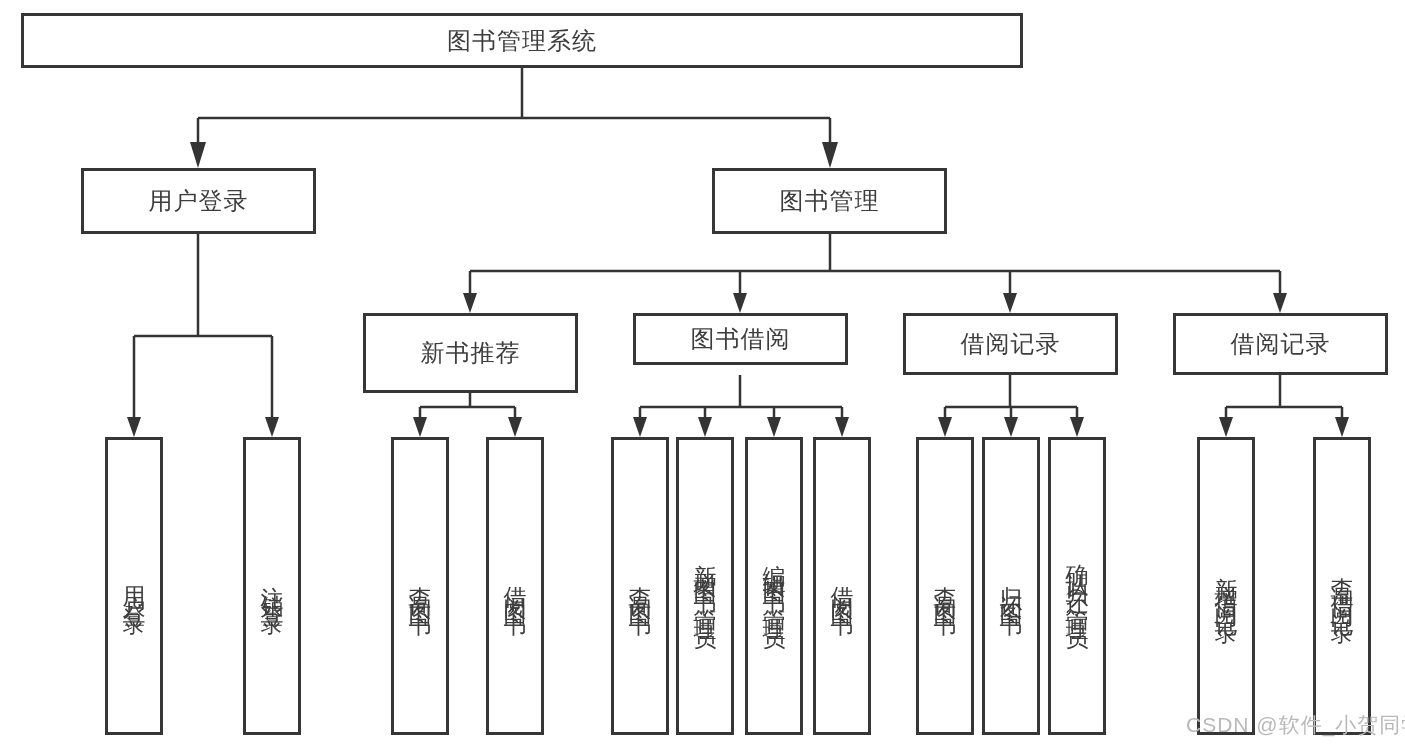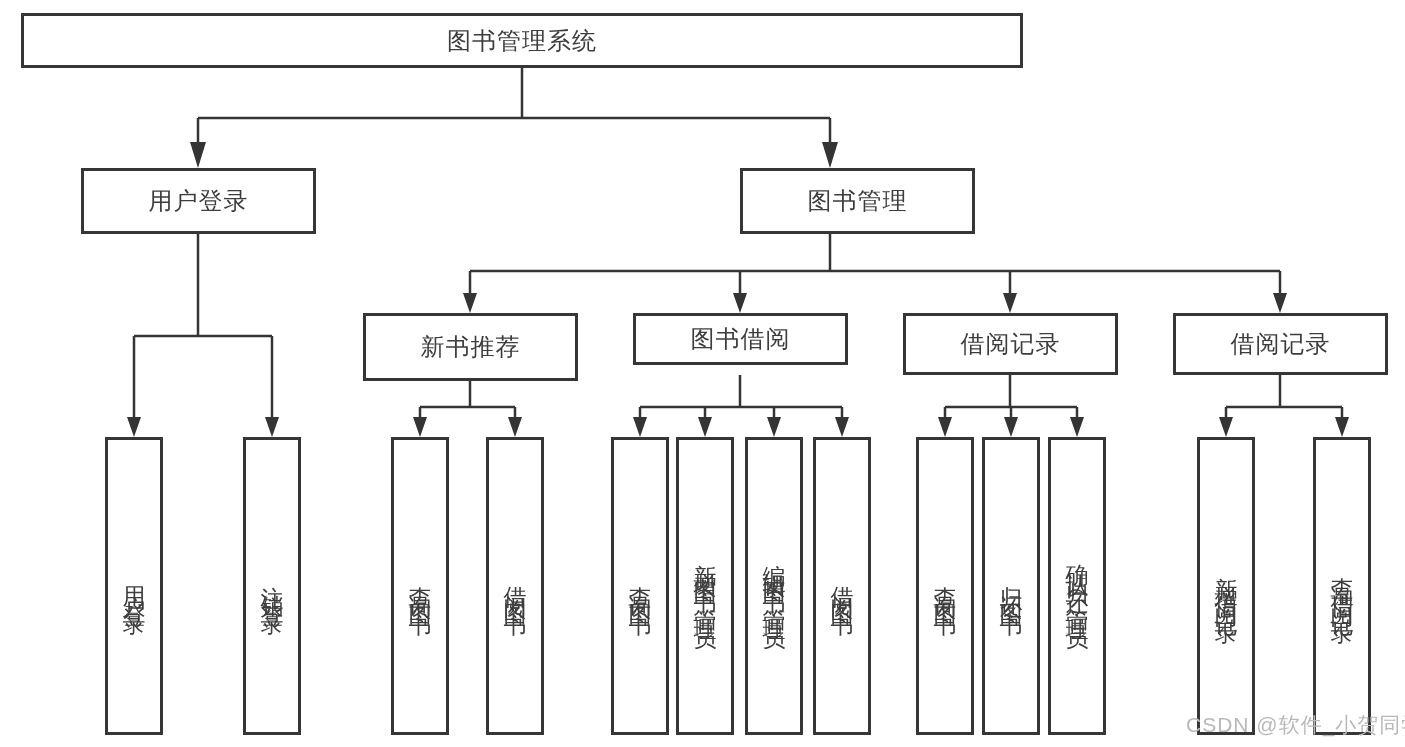--- a/index.html
+++ b/index.html
@@ -68,23 +68,23 @@
       <polygon points="1004,417 1018,417 1011,437"></polygon>
       <polygon points="1070,417 1084,417 1077,437"></polygon>
       <polygon points="1219,417 1233,417 1226,437"></polygon>
       <polygon points="1335,417 1349,417 1342,437"></polygon>
     </g>
   </svg>
 
   <div class="node h" style="left:21px; top:13px; width:1002px; height:55px;">图书管理系统</div>
 
   <div class="node h" style="left:81px; top:168px; width:235px; height:66px;">用户登录</div>
-  <div class="node h" style="left:740px; top:168px; width:235px; height:66px;">图书管理</div>
+  <div class="node h" style="left:712px; top:168px; width:235px; height:66px;">图书管理</div>
 
-  <div class="node h" style="left:363px; top:313px; width:215px; height:68px;">新书推荐</div>
+  <div class="node h" style="left:363px; top:313px; width:215px; height:80px;">新书推荐</div>
   <div class="node h" style="left:633px; top:313px; width:215px; height:52px;">图书借阅</div>
   <div class="node h" style="left:903px; top:313px; width:215px; height:62px;">借阅记录</div>
   <div class="node h" style="left:1173px; top:313px; width:215px; height:62px;">借阅记录</div>
 
   <div class="node v" style="left:105px; top:437px; width:58px; height:298px;">用户登录</div>
   <div class="node v" style="left:243px; top:437px; width:58px; height:298px;">注销登录</div>
 
   <div class="node v" style="left:391px; top:437px; width:58px; height:298px;">查询图书</div>
   <div class="node v" style="left:486px; top:437px; width:58px; height:298px;">借阅图书</div>
 

